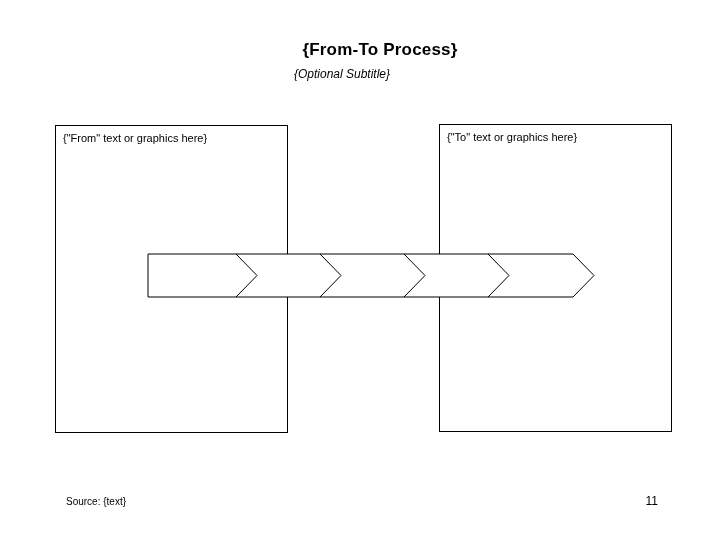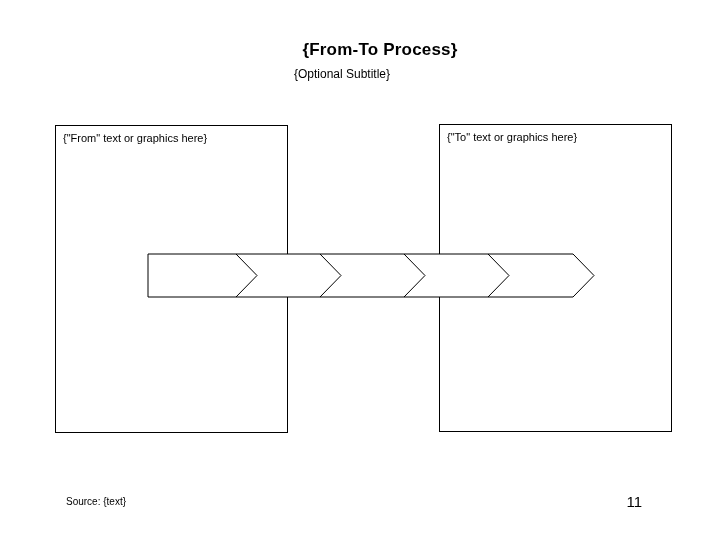--- a/index.html
+++ b/index.html
@@ -20,21 +20,21 @@
     top: 41px; left: 0; width: 720px;
     text-align: center;
     font-size: 17px; font-weight: bold; line-height: 17px;
     letter-spacing: 0.2px;
     padding-left: 40px;
   }
   .subtitle {
     position: absolute;
     top: 68px; left: 0; width: 684px;
     text-align: center;
-    font-size: 12px; line-height: 12px;
+    font-size: 12px; font-style: italic; line-height: 12px;
   }
   .placeholder-box {
     position: absolute;
     width: 233px; height: 308px;
     border: 1px solid #000000;
     background: #ffffff;
     padding: 6px 7px;
     font-size: 11px; line-height: 13px;
   }
   .box-from { left: 55px; top: 125px; }
@@ -44,22 +44,22 @@
     left: 147px; top: 253px;
     width: 449px; height: 45px;
   }
   .source-note {
     position: absolute;
     left: 66px; top: 495px;
     font-size: 10px; line-height: 13px;
   }
   .page-number {
     position: absolute;
-    right: 78px; top: 495px;
-    font-size: 15px; line-height: 13px;
+    right: 62px; top: 495px;
+    font-size: 12px; line-height: 13px;
     text-align: right;
   }
 </style>
 </head>
 <body>
 
 <div class="slide">
 
   <div class="title">{From-To Process}</div>
 

